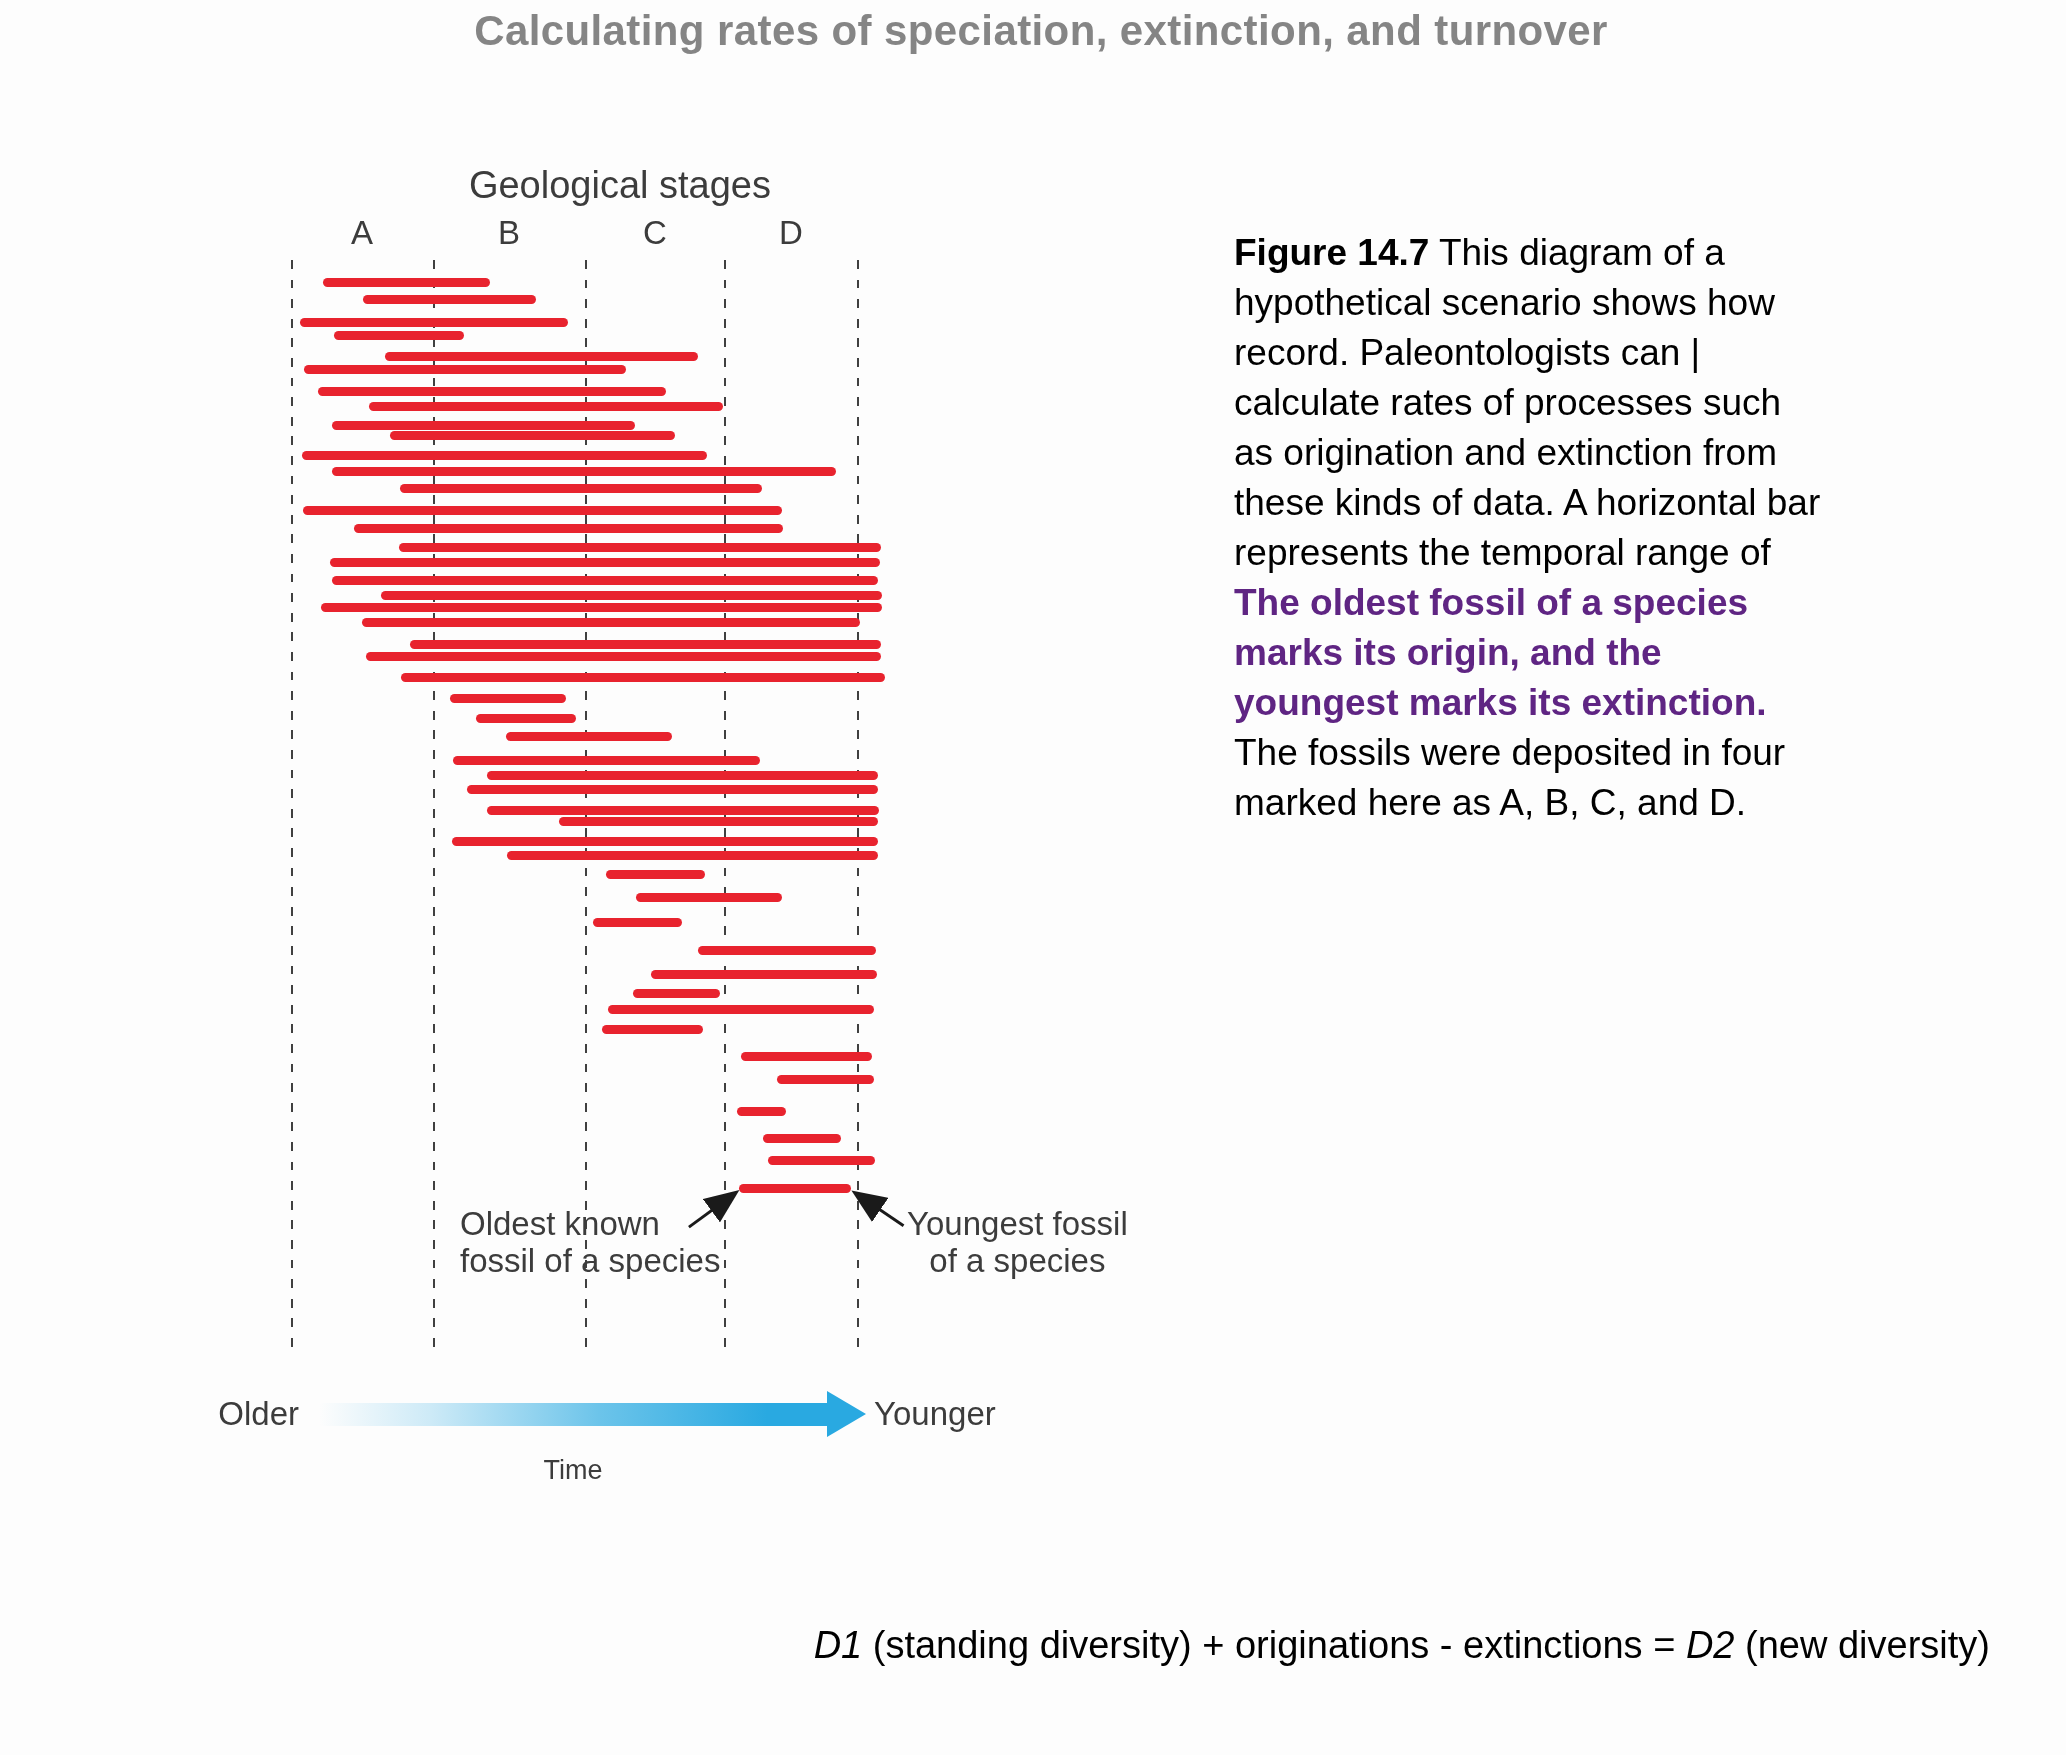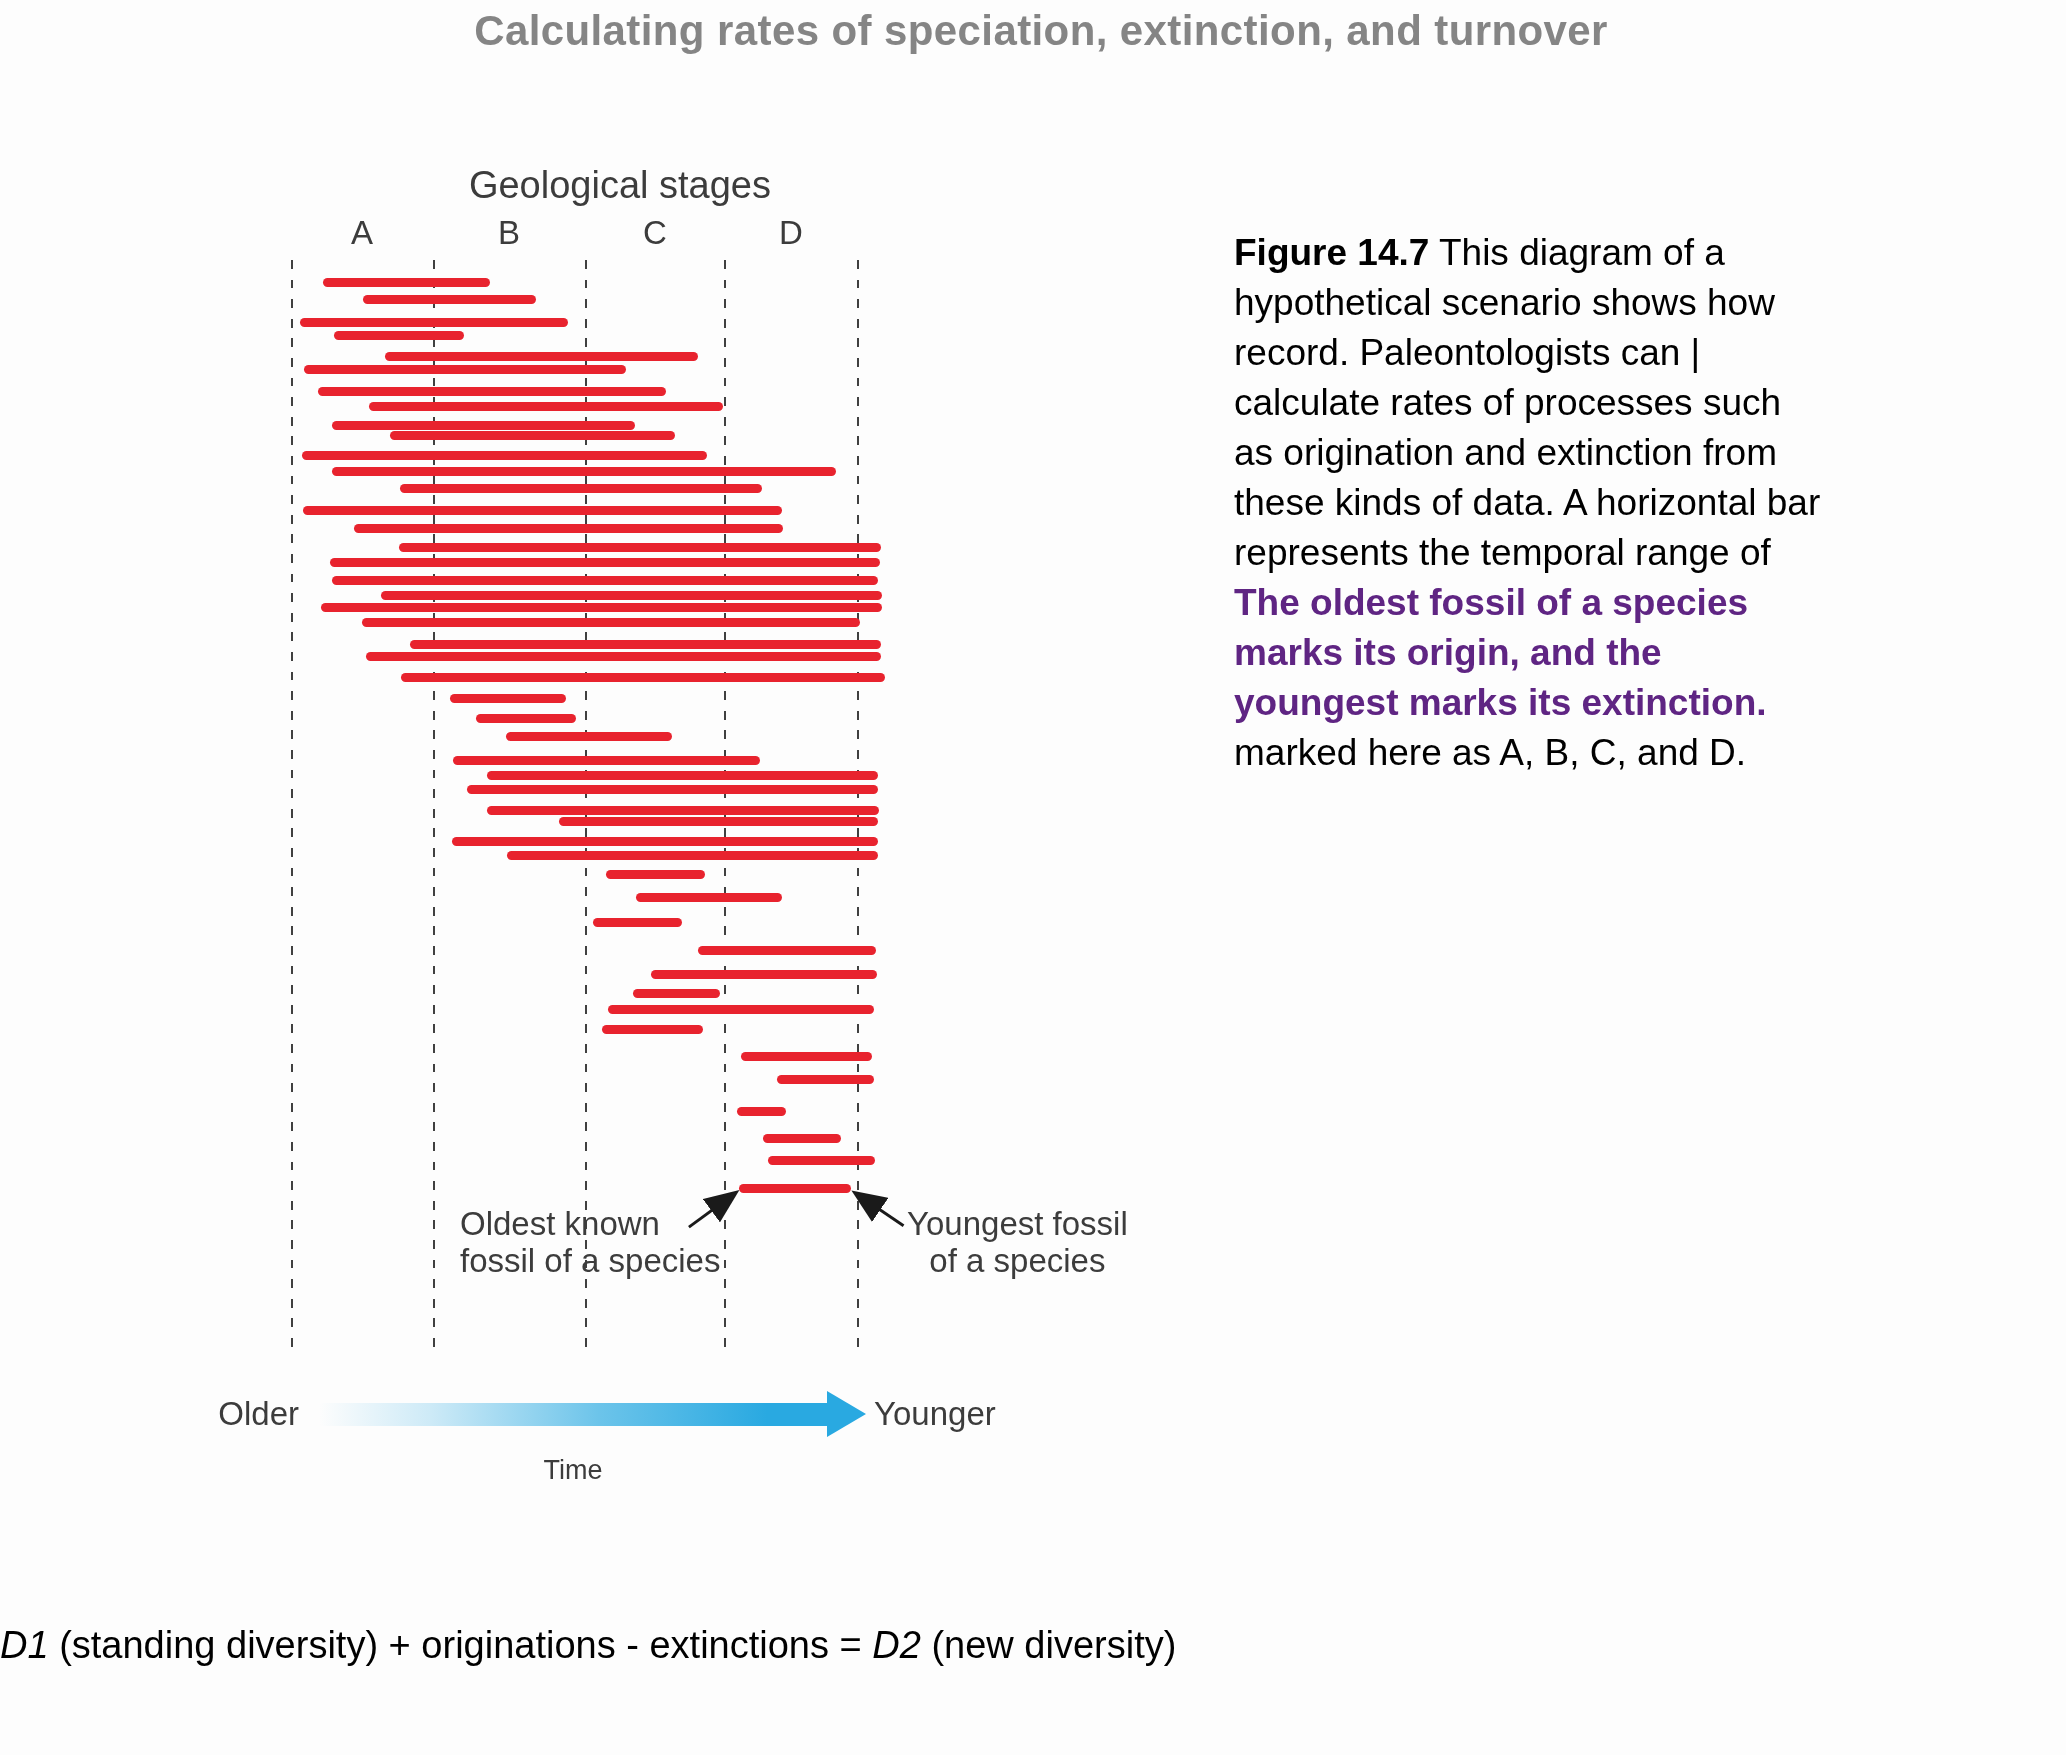--- a/index.html
+++ b/index.html
@@ -29,21 +29,21 @@
         font-size:33px;color:#3c3c3c;}
   #younger-label{position:absolute;left:874px;top:1395px;font-size:33px;color:#3c3c3c;}
   #time-label{position:absolute;left:464px;top:1455px;width:218px;text-align:center;
         font-size:27px;color:#3c3c3c;}
   
   #figure-caption{position:absolute;left:1234px;top:228px;width:696px;}
   .cap-line{font-size:37px;line-height:50px;color:#000;white-space:nowrap;}
   .cap-bold{font-weight:bold;}
   .cap-purple{color:var(--purple);font-weight:bold;}
   
-  #formula{position:absolute;left:0;top:1624px;width:1990px;text-align:left;
+  #formula{position:absolute;left:0;top:1624px;width:1990px;text-align:right;
         font-size:38px;color:#000;}
   .fx-italic{font-style:italic;}
 </style>
 </head>
 <body>
 
 <div id="page">
 
   <div id="main-title">Calculating rates of speciation, extinction, and turnover</div>
 
@@ -145,19 +145,20 @@
       <div class="cap-line"><span class="cap-bold">Figure 14.7</span><span> This diagram of a</span></div>
       <div class="cap-line"><span>hypothetical scenario shows how</span></div>
       <div class="cap-line"><span>record. Paleontologists can |</span></div>
       <div class="cap-line"><span>calculate rates of processes such</span></div>
       <div class="cap-line"><span>as origination and extinction from</span></div>
       <div class="cap-line"><span>these kinds of data. A horizontal bar</span></div>
       <div class="cap-line"><span>represents the temporal range of</span></div>
       <div class="cap-line"><span class="cap-purple">The oldest fossil of a species</span></div>
       <div class="cap-line"><span class="cap-purple">marks its origin, and the</span></div>
       <div class="cap-line"><span class="cap-purple">youngest marks its extinction.</span></div>
+      <div class="cap-line"><span>The fossils were deposited in four</span></div>
       <div class="cap-line"><span>marked here as A, B, C, and D.</span></div>
     </div>
 
   <div id="formula"><span class="fx-italic">D1</span><span> (standing diversity) + originations - extinctions = </span><span class="fx-italic">D2</span><span> (new diversity)</span></div>
 
 </div>
 
 
 </body></html>

